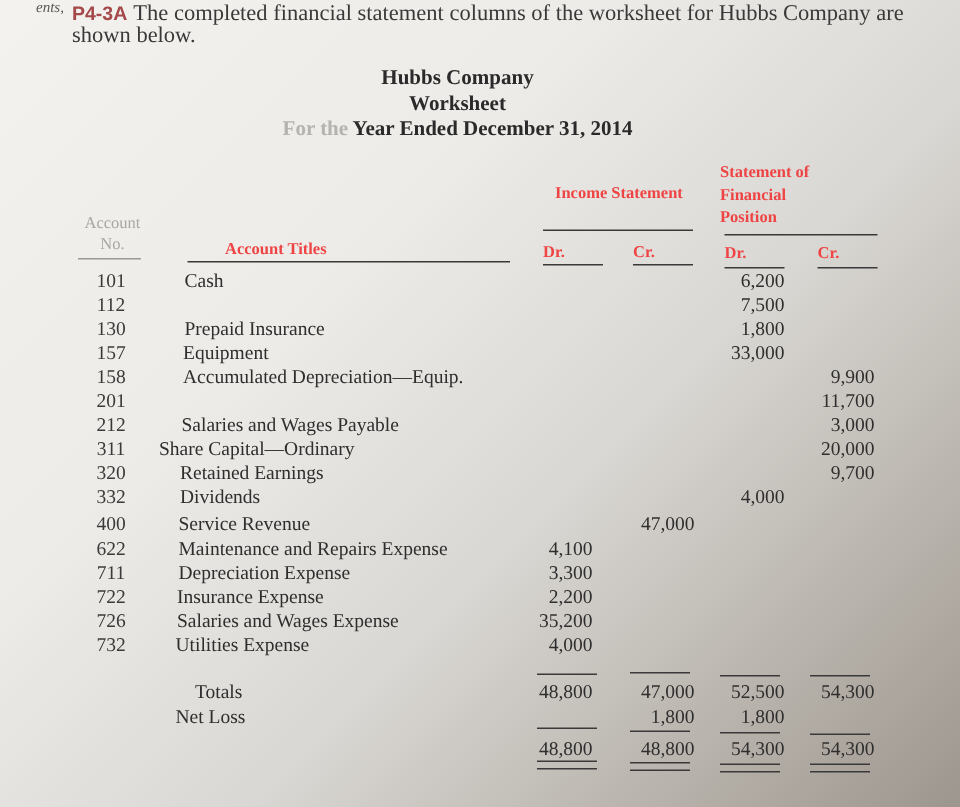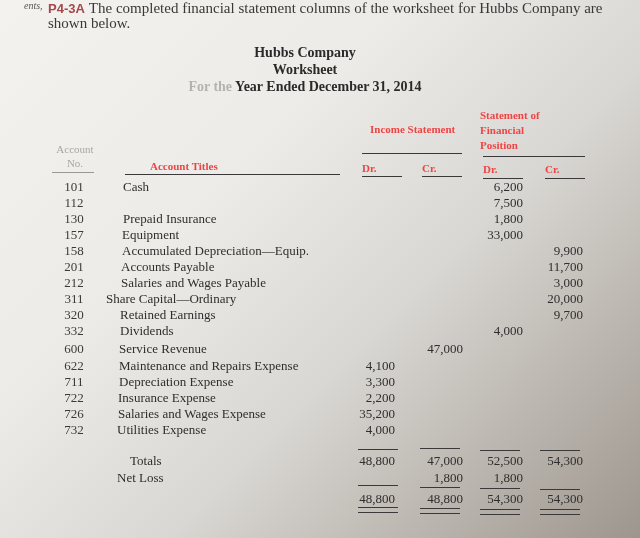--- a/index.html
+++ b/index.html
@@ -99,21 +99,20 @@
     <div class="row" style="top: 243px;">
       <span class="no">158</span>
       <span class="title" style="left: 122px;">Accumulated Depreciation—Equip.</span>
       <span class="num c1"></span>
       <span class="num c2"></span>
       <span class="num c3"></span>
       <span class="num c4">9,900</span>
     </div>
     <div class="row" style="top: 259px;">
       <span class="no">201</span>
-      <span class="title" style="left: 121px;">Accounts Payable</span>
       <span class="num c1"></span>
       <span class="num c2"></span>
       <span class="num c3"></span>
       <span class="num c4">11,700</span>
     </div>
     <div class="row" style="top: 275px;">
       <span class="no">212</span>
       <span class="title" style="left: 121px;">Salaries and Wages Payable</span>
       <span class="num c1"></span>
       <span class="num c2"></span>
@@ -138,21 +137,21 @@
     </div>
     <div class="row" style="top: 323px;">
       <span class="no">332</span>
       <span class="title" style="left: 120px;">Dividends</span>
       <span class="num c1"></span>
       <span class="num c2"></span>
       <span class="num c3">4,000</span>
       <span class="num c4"></span>
     </div>
     <div class="row" style="top: 341px;">
-      <span class="no">600</span>
+      <span class="no">400</span>
       <span class="title" style="left: 119px;">Service Revenue</span>
       <span class="num c1"></span>
       <span class="num c2">47,000</span>
       <span class="num c3"></span>
       <span class="num c4"></span>
     </div>
     <div class="row" style="top: 358px;">
       <span class="no">622</span>
       <span class="title" style="left: 119px;">Maintenance and Repairs Expense</span>
       <span class="num c1">4,100</span>

